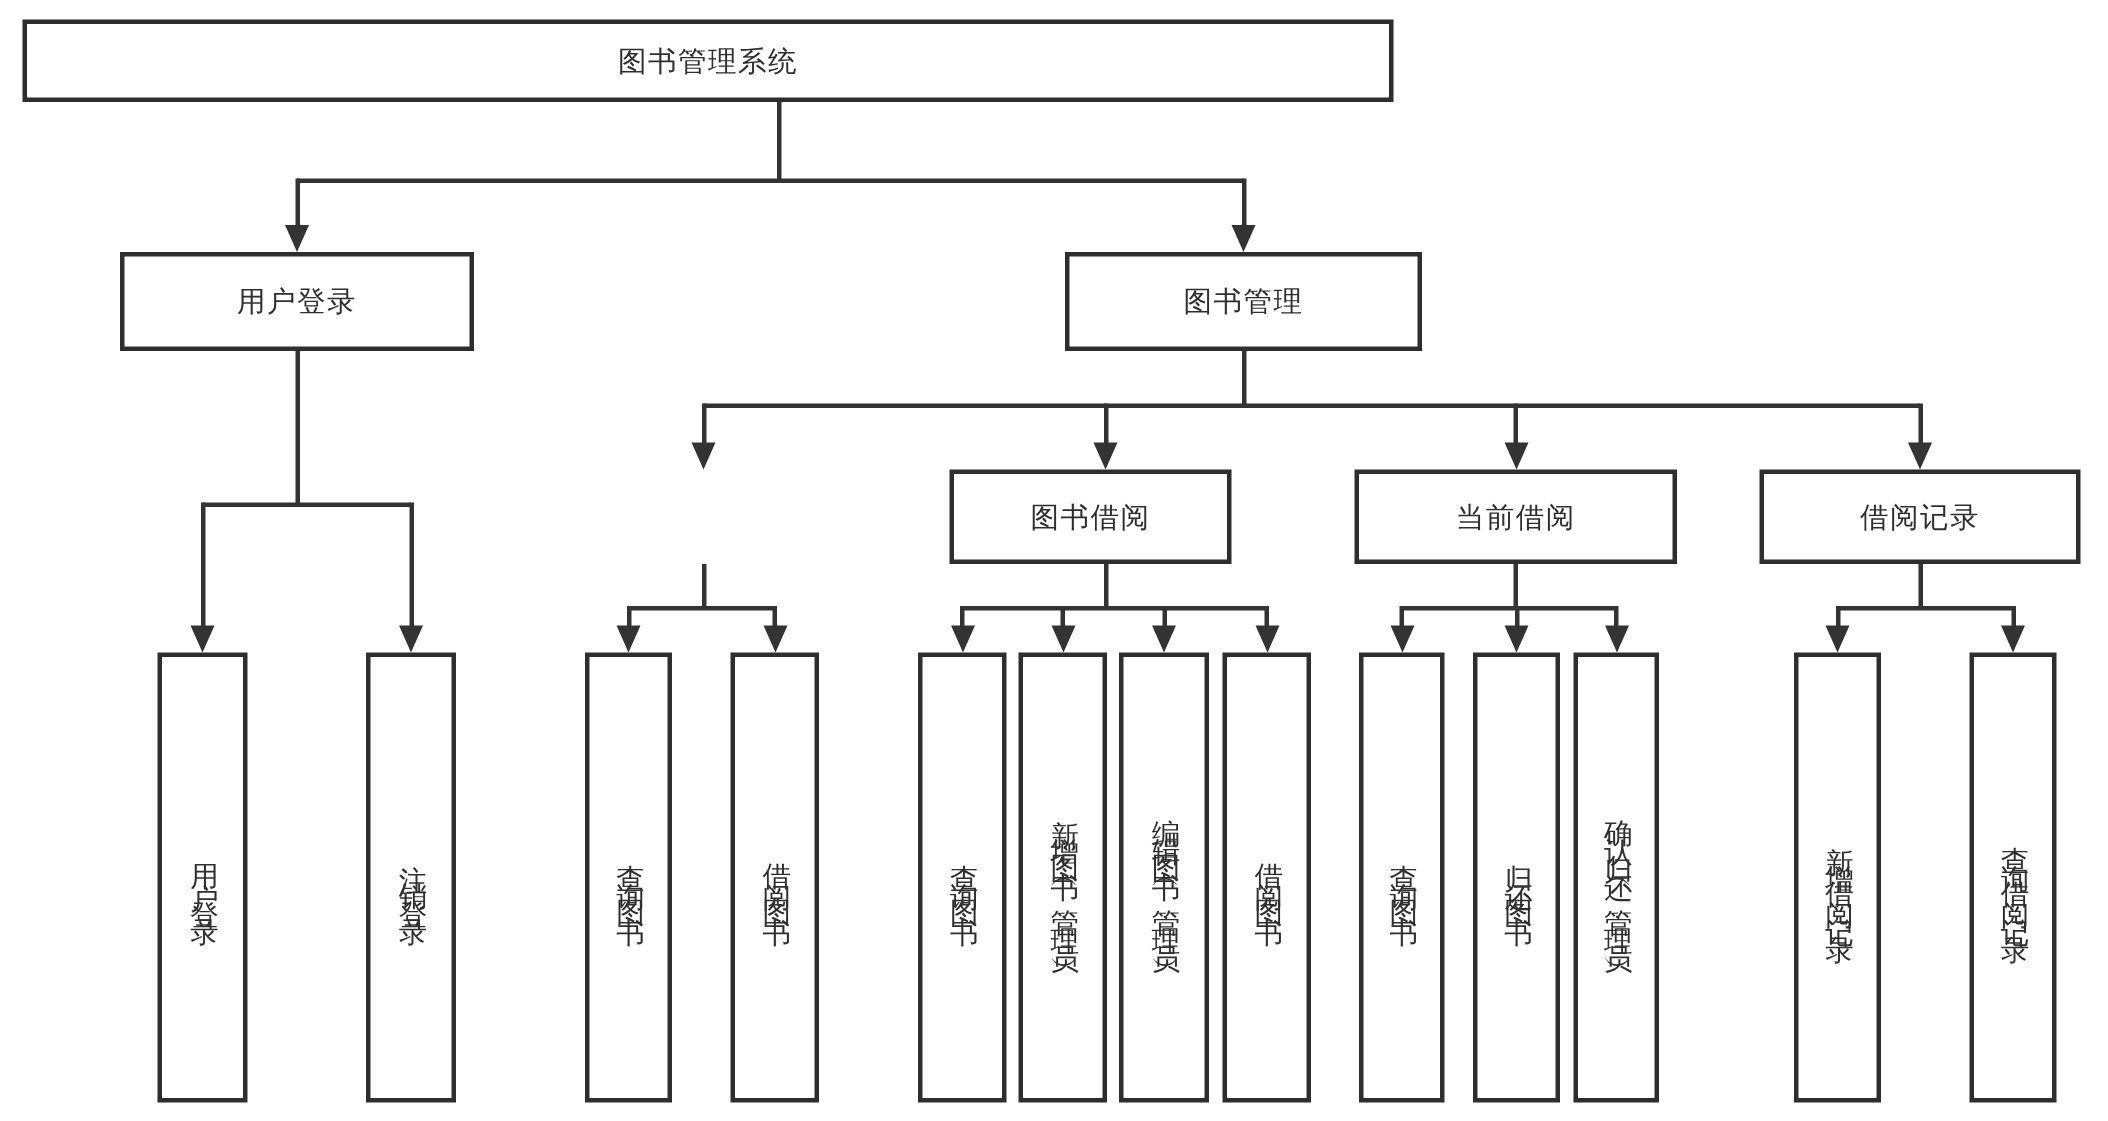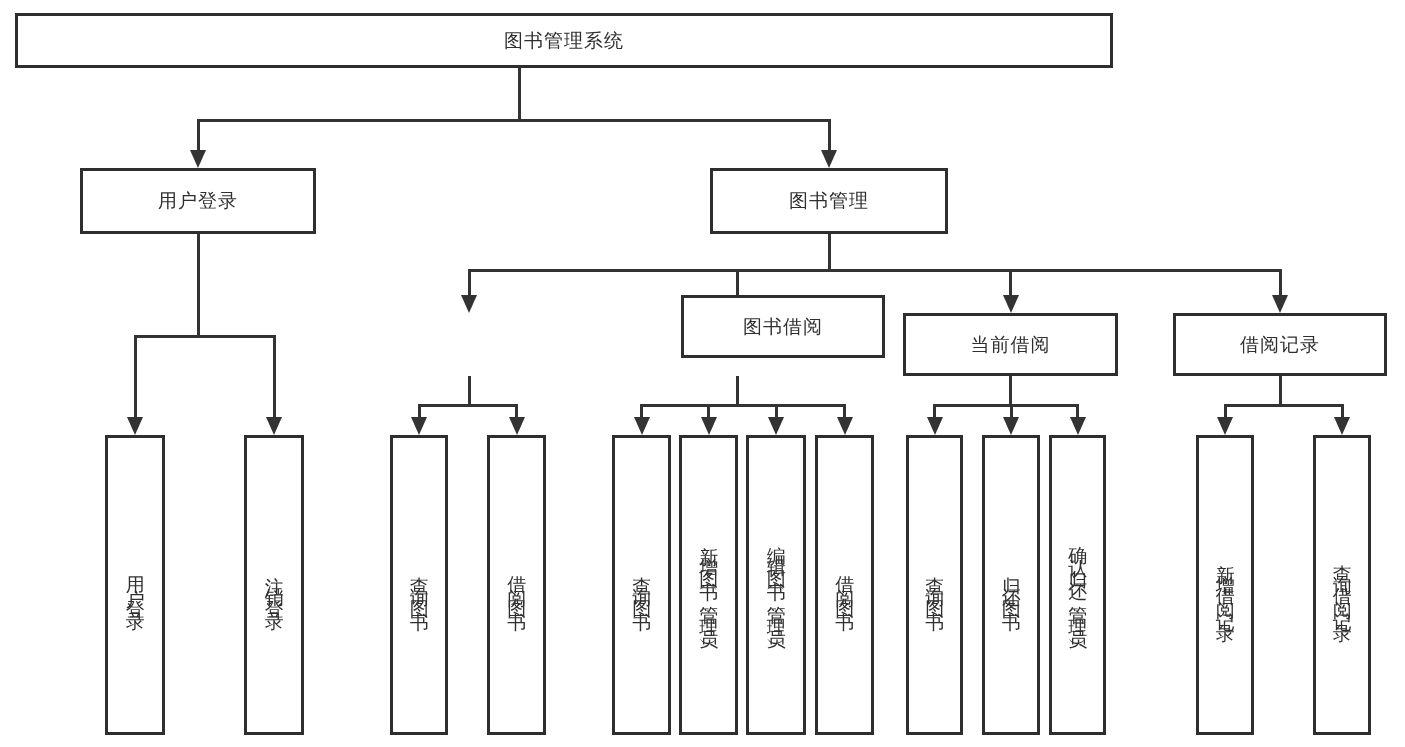--- a/index.html
+++ b/index.html
@@ -85,32 +85,32 @@
       <div class="vline" style="left: 1009.5px; top: 403.5px; height: 15.5px;"></div>
       <div class="arrow" style="left: 1003px; top: 417px;"></div>
       <div class="vline" style="left: 1076px; top: 403.5px; height: 15.5px;"></div>
       <div class="arrow" style="left: 1069.5px; top: 417px;"></div>
       <div class="vline" style="left: 1223.5px; top: 403.5px; height: 15.5px;"></div>
       <div class="arrow" style="left: 1217px; top: 417px;"></div>
       <div class="vline" style="left: 1340.5px; top: 403.5px; height: 15.5px;"></div>
       <div class="arrow" style="left: 1334px; top: 417px;"></div>
     </div>
 
-  <div class="box" style="left:15px;top:13px;width:1098px;height:55px;">
+  <div class="box" style="left:15px;top:13px;width:914px;height:55px;">
     <span class="label-h">图书管理系统</span>
   </div>
 
   <div class="box" style="left:80px;top:168px;width:236px;height:66px;">
     <span class="label-h">用户登录</span>
   </div>
   <div class="box" style="left:710px;top:168px;width:238px;height:66px;">
     <span class="label-h">图书管理</span>
   </div>
 
-  <div class="box" style="left:633px;top:295px;width:204px;height:63px;margin-left:48px;">
+  <div class="box" style="left:633px;top:313px;width:188px;height:63px;">
     <span class="label-h">图书借阅</span>
   </div>
   <div class="box" style="left:903px;top:313px;width:215px;height:63px;">
     <span class="label-h">当前借阅</span>
   </div>
   <div class="box" style="left:1173px;top:313px;width:214px;height:63px;">
     <span class="label-h">借阅记录</span>
   </div>
 
   <div class="box" style="left:105px;top:435px;width:60px;height:300px;">

